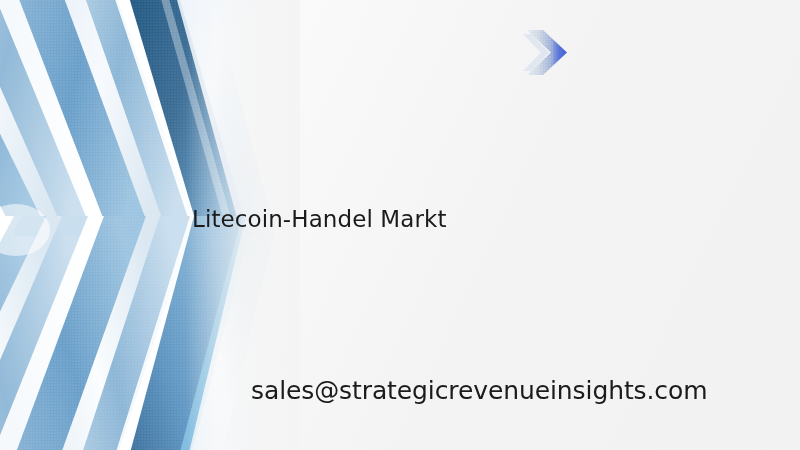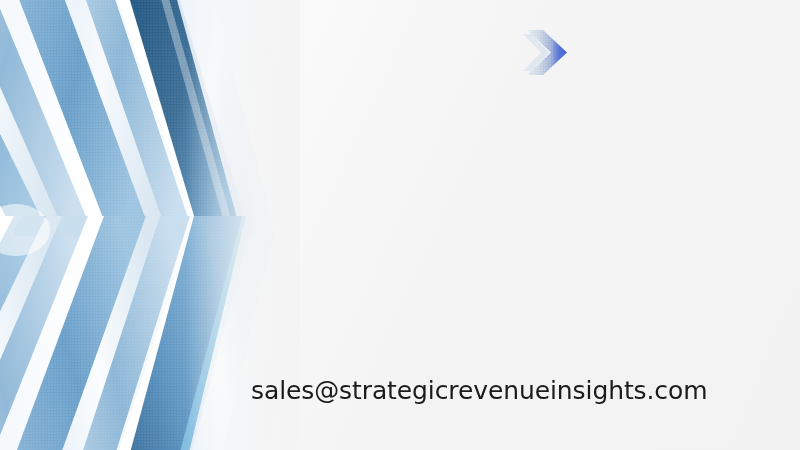--- a/index.html
+++ b/index.html
@@ -244,20 +244,21 @@
           <polygon points="214,490 258,490 322,216 278,216" fill="url(#gDnE)"></polygon>
         </g>
 
         <ellipse cx="16" cy="230" rx="34" ry="26" fill="#ffffff" opacity="0.55"></ellipse>
 
         <rect x="0" y="0" width="300" height="450" fill="url(#fadeRight)"></rect>
       </g>
     </svg>
   </div>
 
+  <div class="title">Litecoin-Handel Markt</div>
 
   <div class="email">sales@strategicrevenueinsights.com</div>
 
   <div class="logo">
 
     <div class="logo-mark">
       <svg width="54" height="56" viewBox="0 0 54 56" xmlns="http://www.w3.org/2000/svg">
         <defs>
           <linearGradient id="markGrad" x1="0" y1="0" x2="1" y2="0">
             <stop offset="0%" stop-color="#e3e8ef"></stop>

